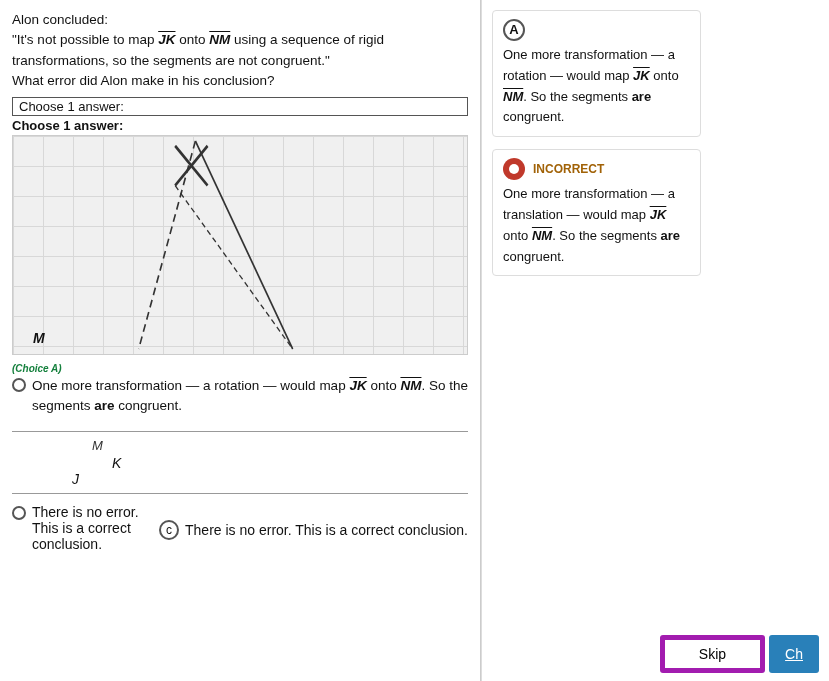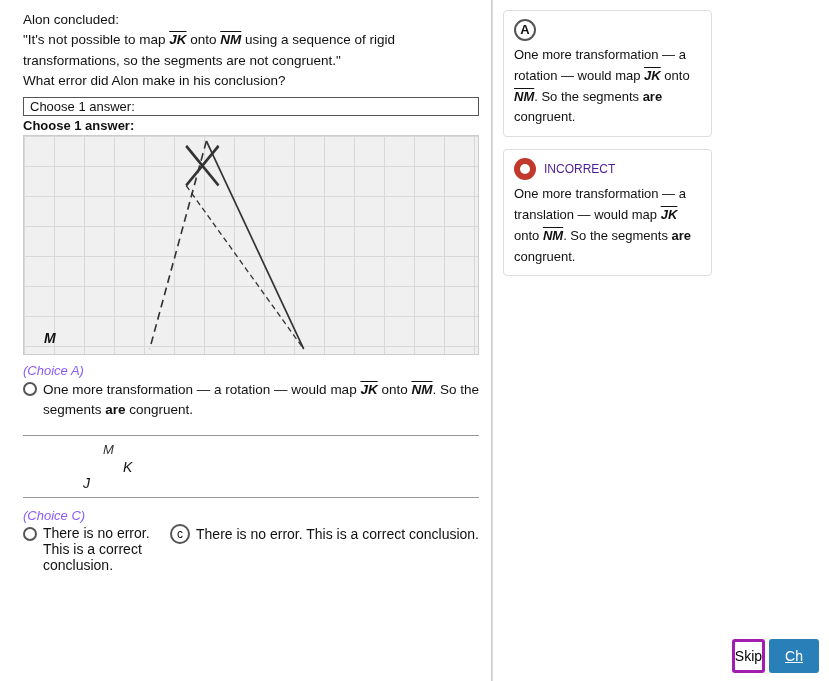--- a/index.html
+++ b/index.html
@@ -10,21 +10,20 @@
       min-height: 681px;
       font-size: 14px;
       color: #111;
       overflow: hidden;
     }
 
     .outer-container {
       display: flex;
       width: 711px;
       min-height: 681px;
-      margin-left: 11px;
     }
 
     
     .left-panel {
       flex: 1;
       padding: 10px 12px 10px 12px;
       border-right: 1px solid #ccc;
       display: flex;
       flex-direction: column;
     }
@@ -77,24 +76,25 @@
       top: 0; left: 0;
       width: 100%; height: 100%;
     }
 
     
     .choice-section {
       margin-bottom: 8px;
     }
 
     .choice-header {
-      font-size: 13px;
+      font-size: 10px;
       font-style: italic;
-      color: #8b5cf6;
+      color: #15803d;
       margin-bottom: 2px;
+      font-weight: bold;
     }
 
     .choice-body {
       font-size: 13.5px;
       line-height: 1.5;
       display: flex;
       align-items: flex-start;
       gap: 6px;
     }
 
@@ -166,39 +166,39 @@
       height: 22px;
       border-radius: 50%;
       background: #c0392b;
       display: flex;
       align-items: center;
       justify-content: center;
       flex-shrink: 0;
     }
 
     .incorrect-label {
-      color: #4c1d95;
-      font-weight: normal;
+      color: #a16207;
+      font-weight: bold;
       font-size: 12px;
       text-transform: uppercase;
     }
 
     .bottom-bar {
       position: fixed;
       bottom: 0;
       right: 0;
       display: flex;
       gap: 4px;
       padding: 8px 10px;
     }
 
     .btn-skip {
       background: #fff;
-      border: 3px solid #a21caf;
-      padding: 6px 0;
+      border: 5px solid #a21caf;
+      padding: 6px 34px;
       font-size: 14px;
       cursor: pointer;
       border-radius: 3px;
     }
 
     .btn-check {
       background: #2980b9;
       color: #fff;
       border: none;
       padding: 6px 16px;
@@ -279,21 +279,20 @@
       <span>K</span>
     </div>
     <div style="margin-left:60px; font-style:italic; font-size:14px;">
       <span>J</span>
     </div>
 
     <hr class="divider">
 
     <div class="choice-c-row">
       <div style="flex:1;">
-        <div class="choice-header">(Choice C)</div>
         <div style="display:flex; align-items:flex-start; gap:6px;">
           <span class="radio-btn"></span>
           <span>There is no error. This is a correct conclusion.</span>
         </div>
       </div>
 
       <div style="display:flex; align-items:center; gap:6px; margin-top:16px;">
         <div class="circle-c">c</div>
         <span>There is no error. This is a correct conclusion.</span>
       </div>

